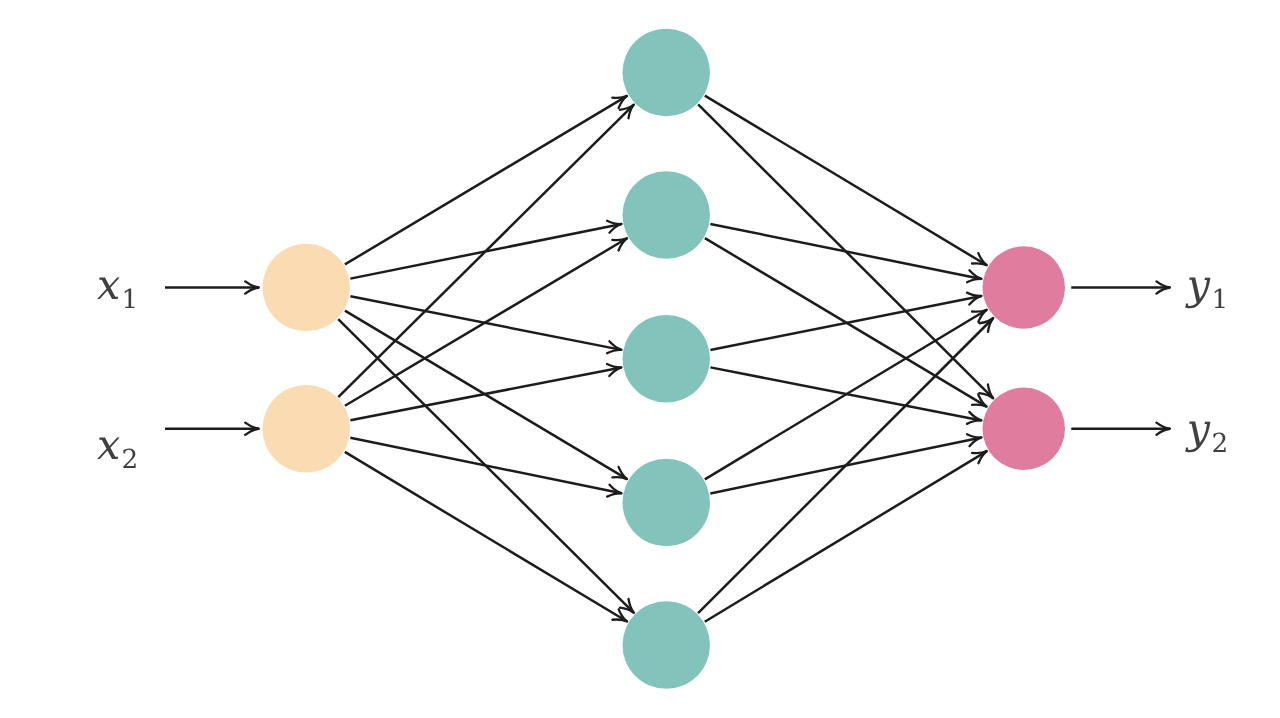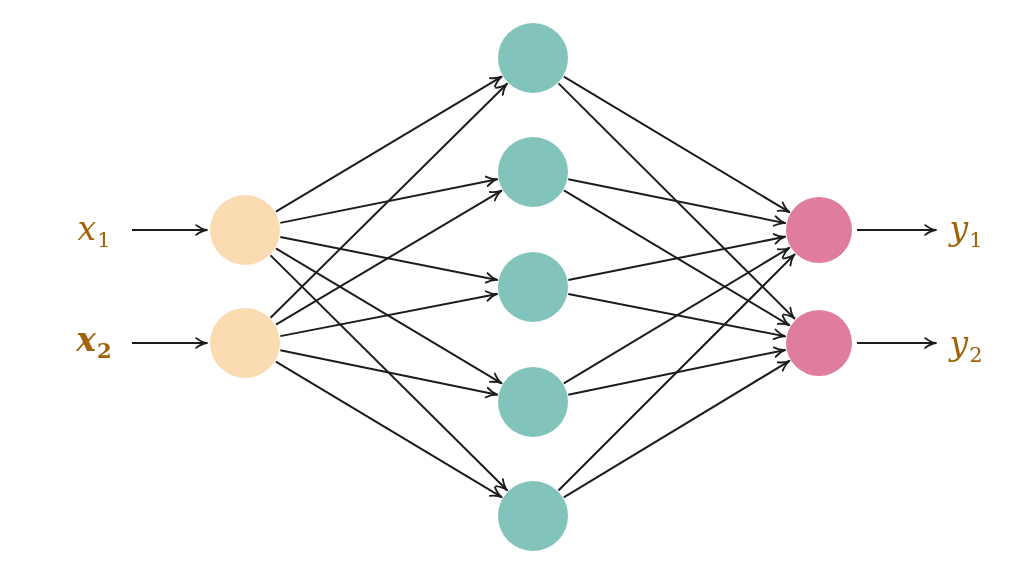--- a/index.html
+++ b/index.html
@@ -16,21 +16,21 @@
     overflow: hidden;
   }
   .canvas svg {
     position: absolute;
     left: 0;
     top: 0;
   }
   .io-label {
     position: absolute;
     transform: translate(-50%, -50%);
-    color: #a16207;
+    color: #404040;
     font-size: 33px;
     line-height: 1;
     white-space: nowrap;
     user-select: none;
   }
   .io-label .base {
     font-style: italic;
     font-family: "DejaVu Serif", serif;
   }
   .io-label .sub {
@@ -91,21 +91,21 @@
       </g>
       <g>
         <circle cx="819" cy="230" r="33" fill="#E07C9E"></circle>
         <circle cx="819" cy="343" r="33" fill="#E07C9E"></circle>
       </g>
     </svg>
 
   <div class="io-label" style="left:94px; top:228px;">
     <span class="base">x</span><span class="sub">1</span>
   </div>
-  <div class="io-label" style="left:94px; top:339px;font-weight:bold;">
+  <div class="io-label" style="left:94px; top:356px;">
     <span class="base">x</span><span class="sub">2</span>
   </div>
   <div class="io-label" style="left:966px; top:228px;text-align:center;">
     <span class="base">y</span><span class="sub">1</span>
   </div>
   <div class="io-label" style="left:966px; top:343px;">
     <span class="base">y</span><span class="sub">2</span>
   </div>
 </div>
 

